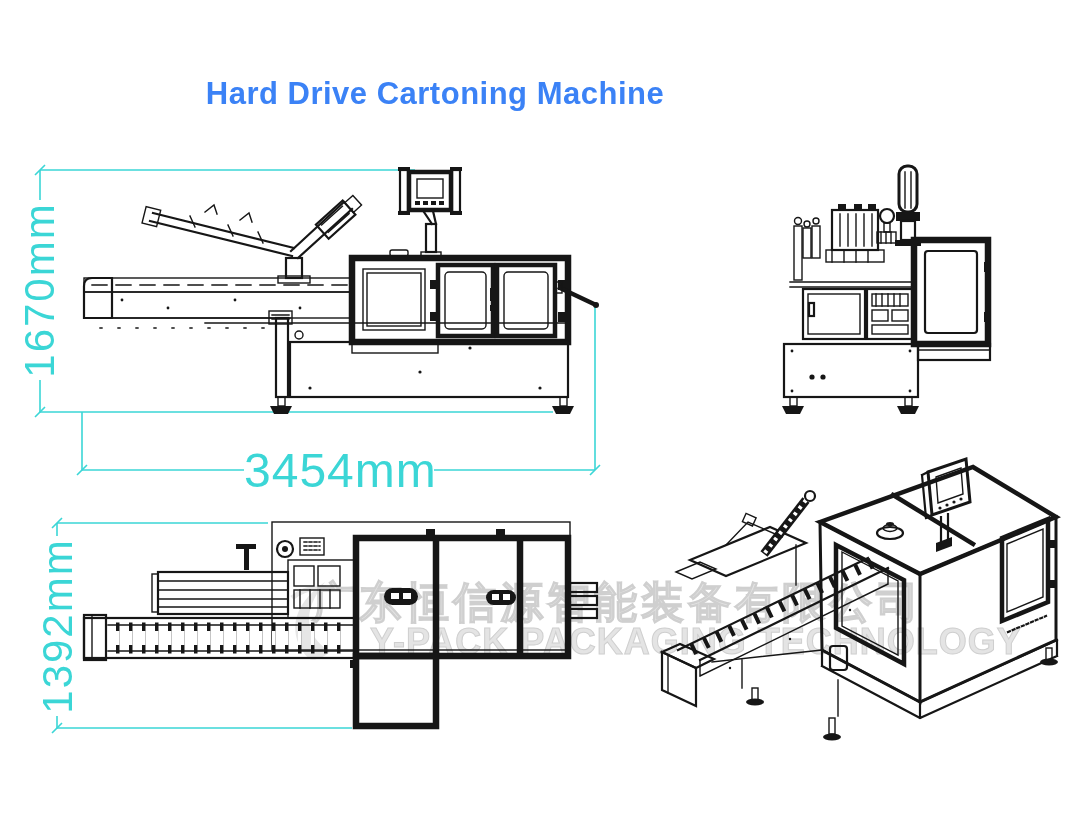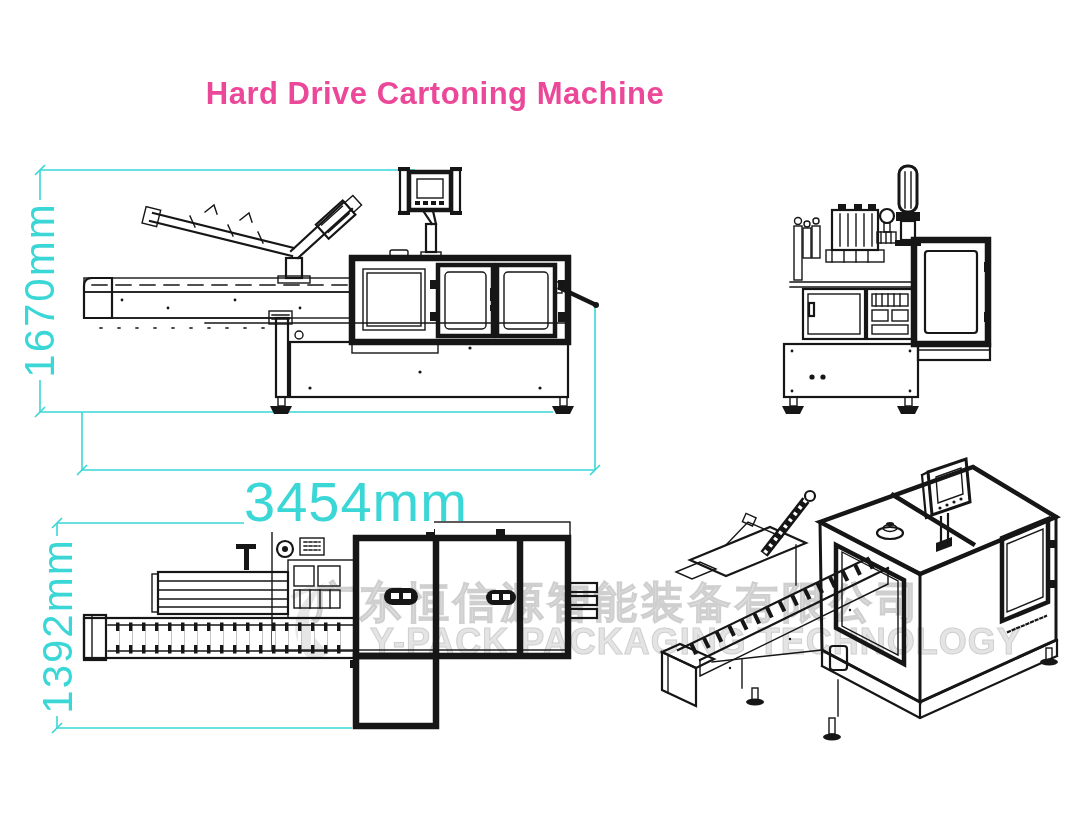--- a/index.html
+++ b/index.html
@@ -1,36 +1,36 @@
 <!DOCTYPE html>
 <html><head>
 <meta charset="utf-8">
 <style>
   html,body{margin:0;padding:0;background:#ffffff;}
   #canvas{position:relative;width:1080px;height:840px;background:#ffffff;overflow:hidden;
           font-family:"Liberation Sans",sans-serif;}
   
   #title{position:absolute;left:0;top:76px;width:870px;text-align:center;
-         font-size:31px;font-weight:bold;letter-spacing:.5px;color:#ec4899;z-index:3;}
+         font-size:31px;font-weight:bold;letter-spacing:.5px;color:#3b82f6;z-index:3;}
   
   .wm{position:absolute;z-index:1;color:#e4e4e4;-webkit-text-stroke:1px #cfcfcf;
       white-space:nowrap;font-weight:bold;line-height:1;}
   #wm1{left:312px;top:581px;font-size:43px;letter-spacing:4px;}
   #wm2{left:370px;top:624px;font-size:36px;letter-spacing:1px;}
   #wm-logo{position:absolute;left:270px;top:568px;z-index:1;}
   
   #drawing{position:absolute;left:0;top:0;z-index:2;}
   .k{stroke:#161616;fill:none;stroke-width:1.4;stroke-linecap:square;stroke-linejoin:miter;}
   .t2{stroke-width:2.2;} .t3{stroke-width:3;} .t4{stroke-width:4.5;} .t6{stroke-width:6.5;}
   .f{fill:#161616;stroke:none;}
   .dim{stroke:#3bd6d6;fill:none;stroke-width:1.6;}
   
   .dim-label{position:absolute;z-index:3;color:#3bd6d6;background:#ffffff;text-align:center;
              line-height:1.05;font-weight:normal;}
-  #dim-length{left:244px;top:473px;width:190px;font-size:56px;letter-spacing:1px;}
+  #dim-length{left:244px;top:446px;width:190px;font-size:48px;letter-spacing:1px;}
   #dim-height{left:-52px;top:270px;width:180px;height:40px;font-size:42px;letter-spacing:2px;
               transform:rotate(-90deg);}
   #dim-width{left:-34px;top:606px;width:180px;height:40px;font-size:42px;letter-spacing:2px;
              transform:rotate(-90deg);}
 </style>
 </head>
 <body>
 
 <div id="canvas">
 

